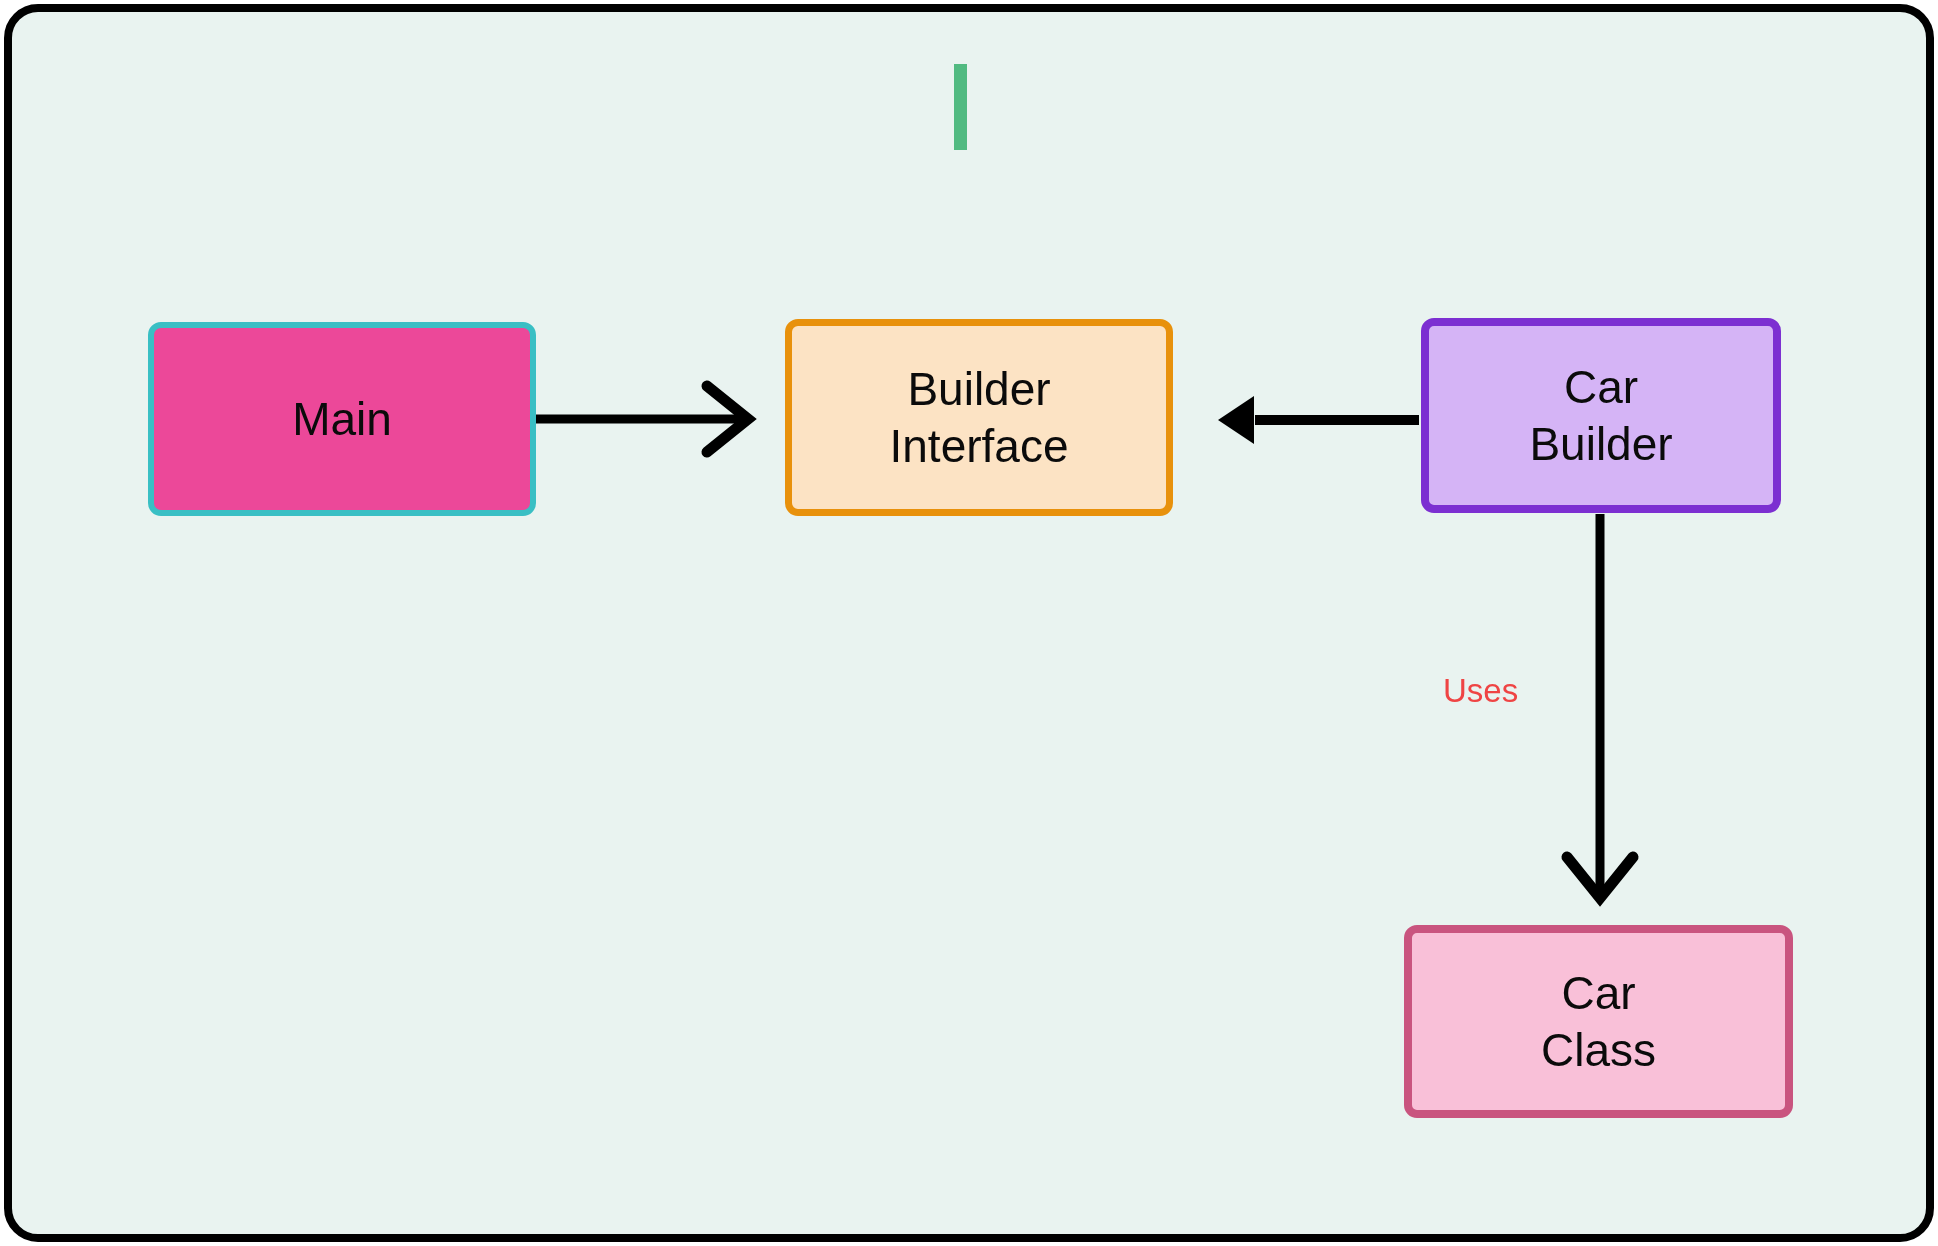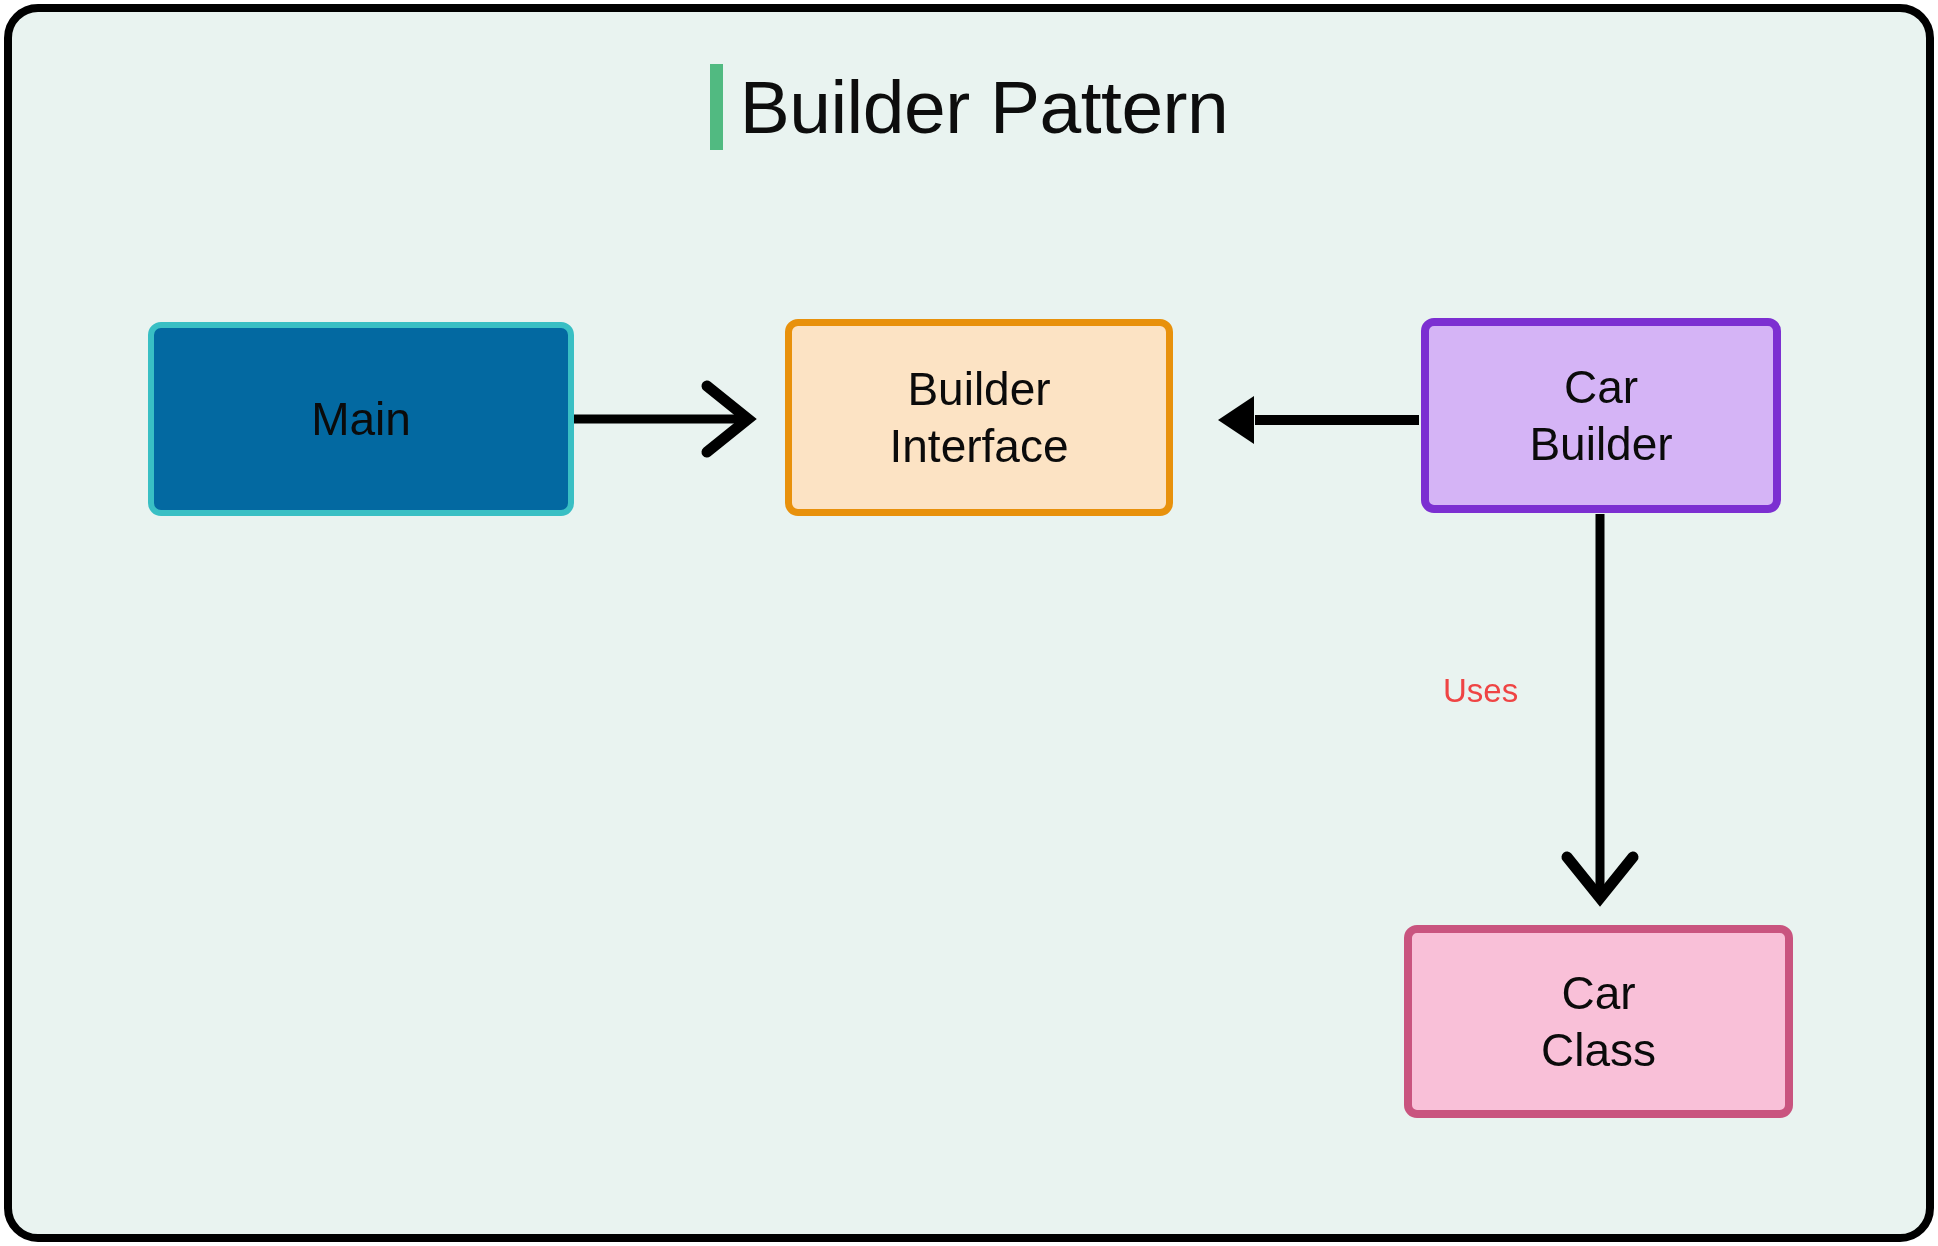--- a/index.html
+++ b/index.html
@@ -73,22 +73,22 @@
     text-align: center;
     color: #0b0b0b;
     font-size: 46px;
     line-height: 1.22;
     font-weight: 400;
     white-space: pre-line;
   }
 
   .node-main {
     left: 148px;  top: 322px;
-    width: 426px; height: 194px;
-    background: #0369a1;
+    width: 388px; height: 194px;
+    background: #ec4899;
     border: 6px solid #39bfc4;
   }
   .node-builder-interface {
     left: 785px;  top: 319px;
     width: 388px; height: 197px;
     background: #fce3c4;
     border: 7px solid #e8910c;
   }
   .node-car-builder {
     left: 1421px; top: 318px;
@@ -123,21 +123,20 @@
 </style>
 </head>
 <body>
 
 <div id="canvas">
 
   <div class="frame"></div>
 
   <div class="title-wrap">
     <div class="title-accent"></div>
-    <div class="title-text">Builder Pattern</div>
   </div>
 
   <svg id="edges" viewBox="0 0 1938 1246" xmlns="http://www.w3.org/2000/svg">
 
     <g>
       <line x1="536" y1="419" x2="742" y2="419" stroke="#000000" stroke-width="9" stroke-linecap="butt"></line>
       <polyline points="707,386 748,419 707,452" fill="none" stroke="#000000" stroke-width="11" stroke-linecap="round" stroke-linejoin="miter"></polyline>
     </g>
 
     <g>

